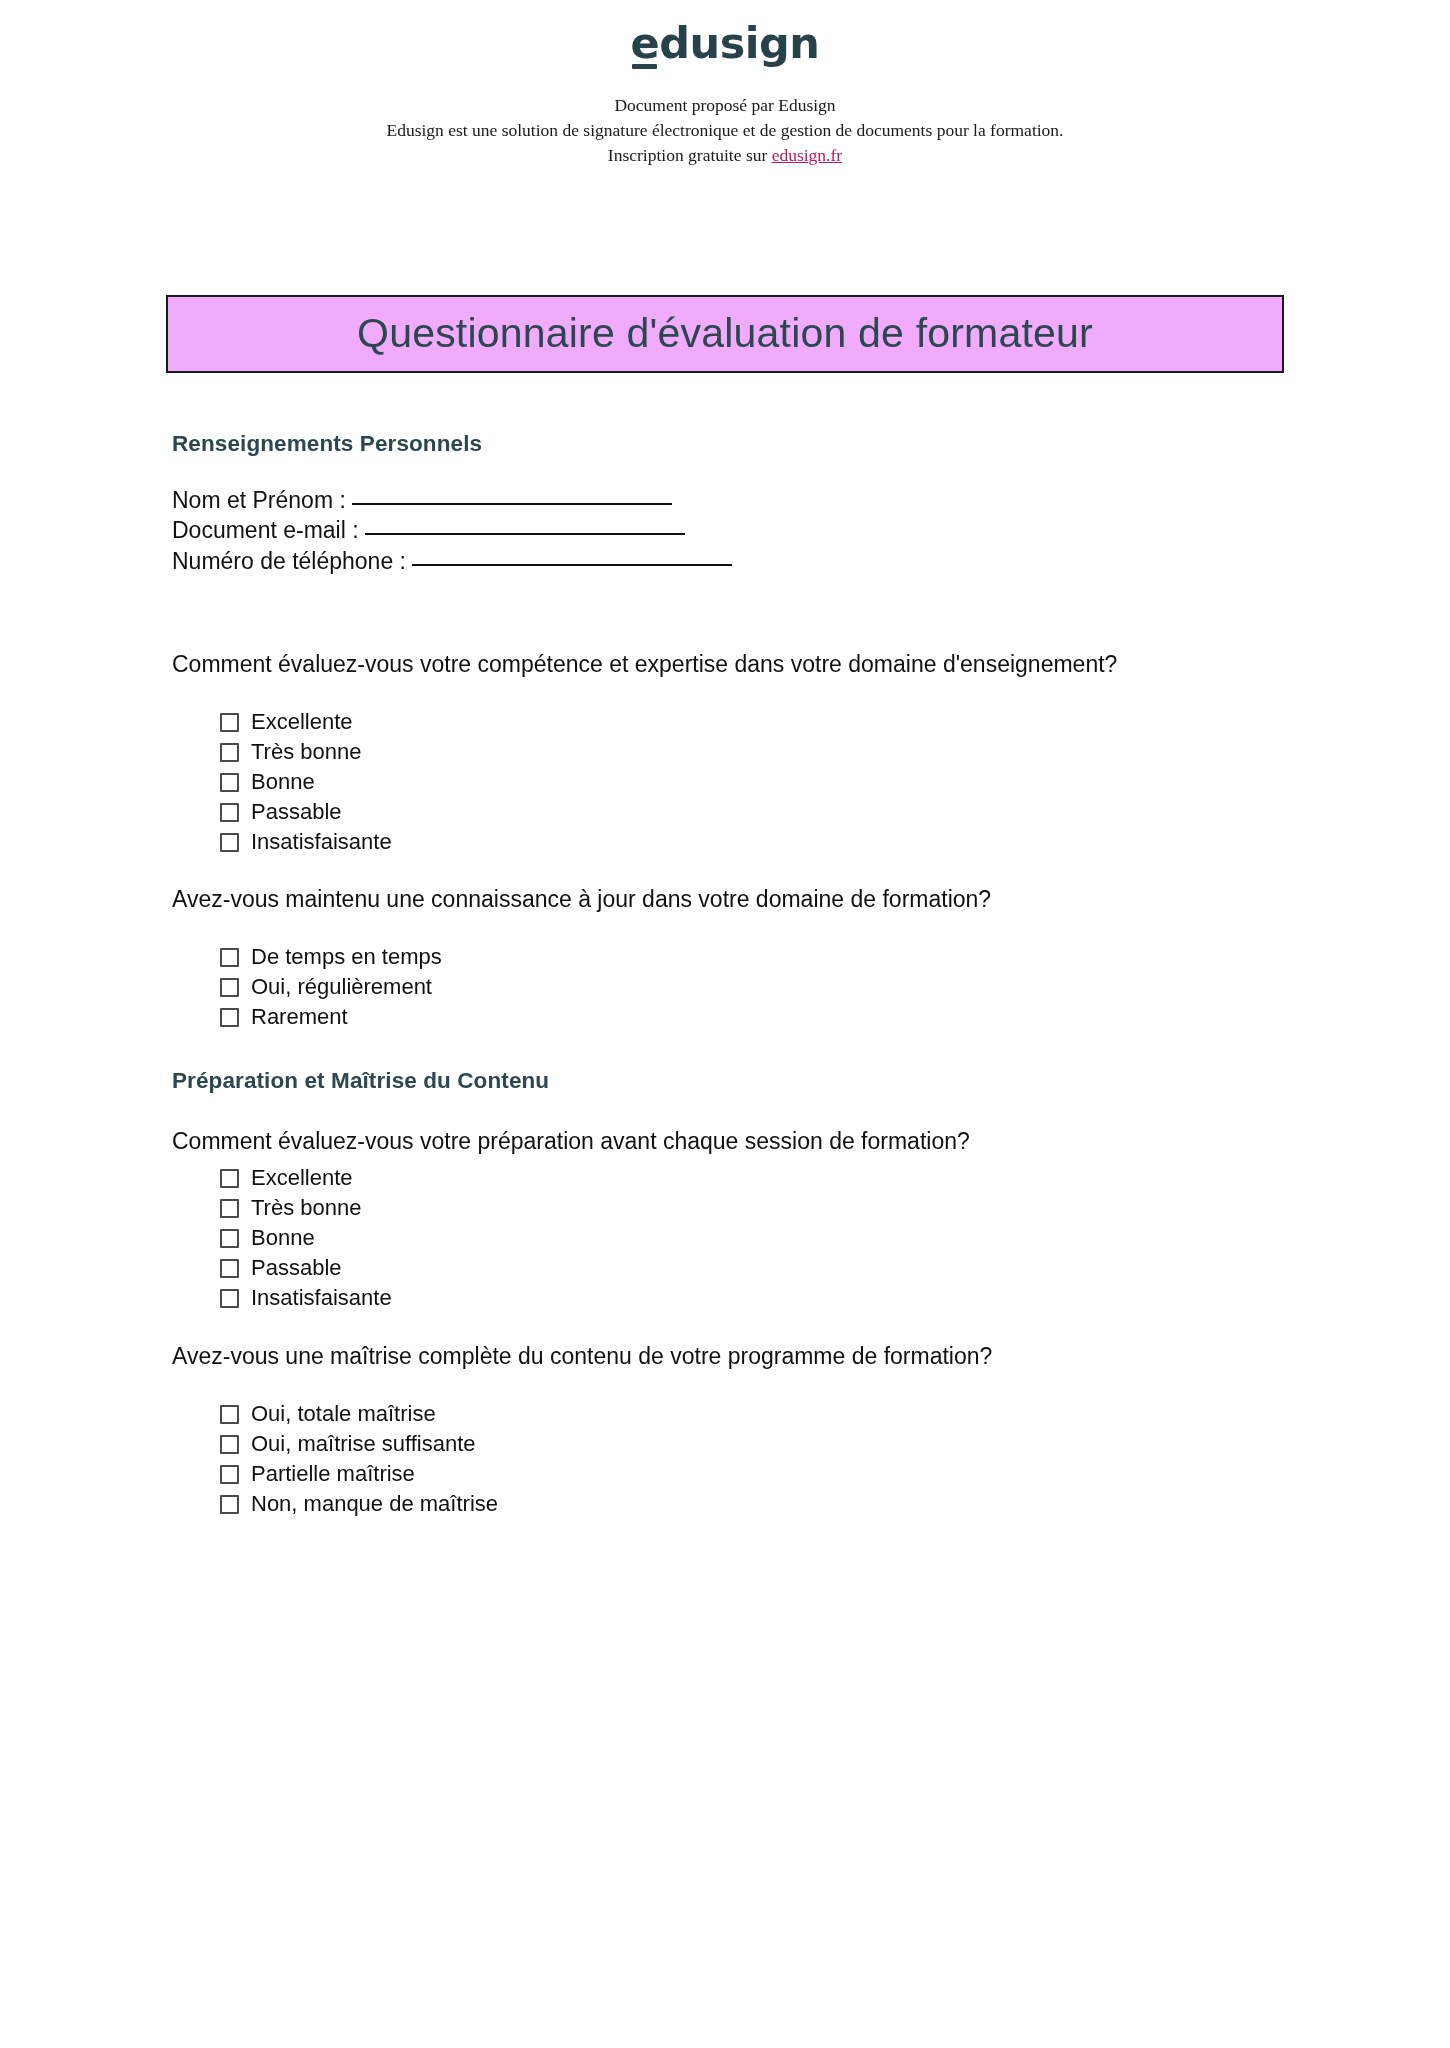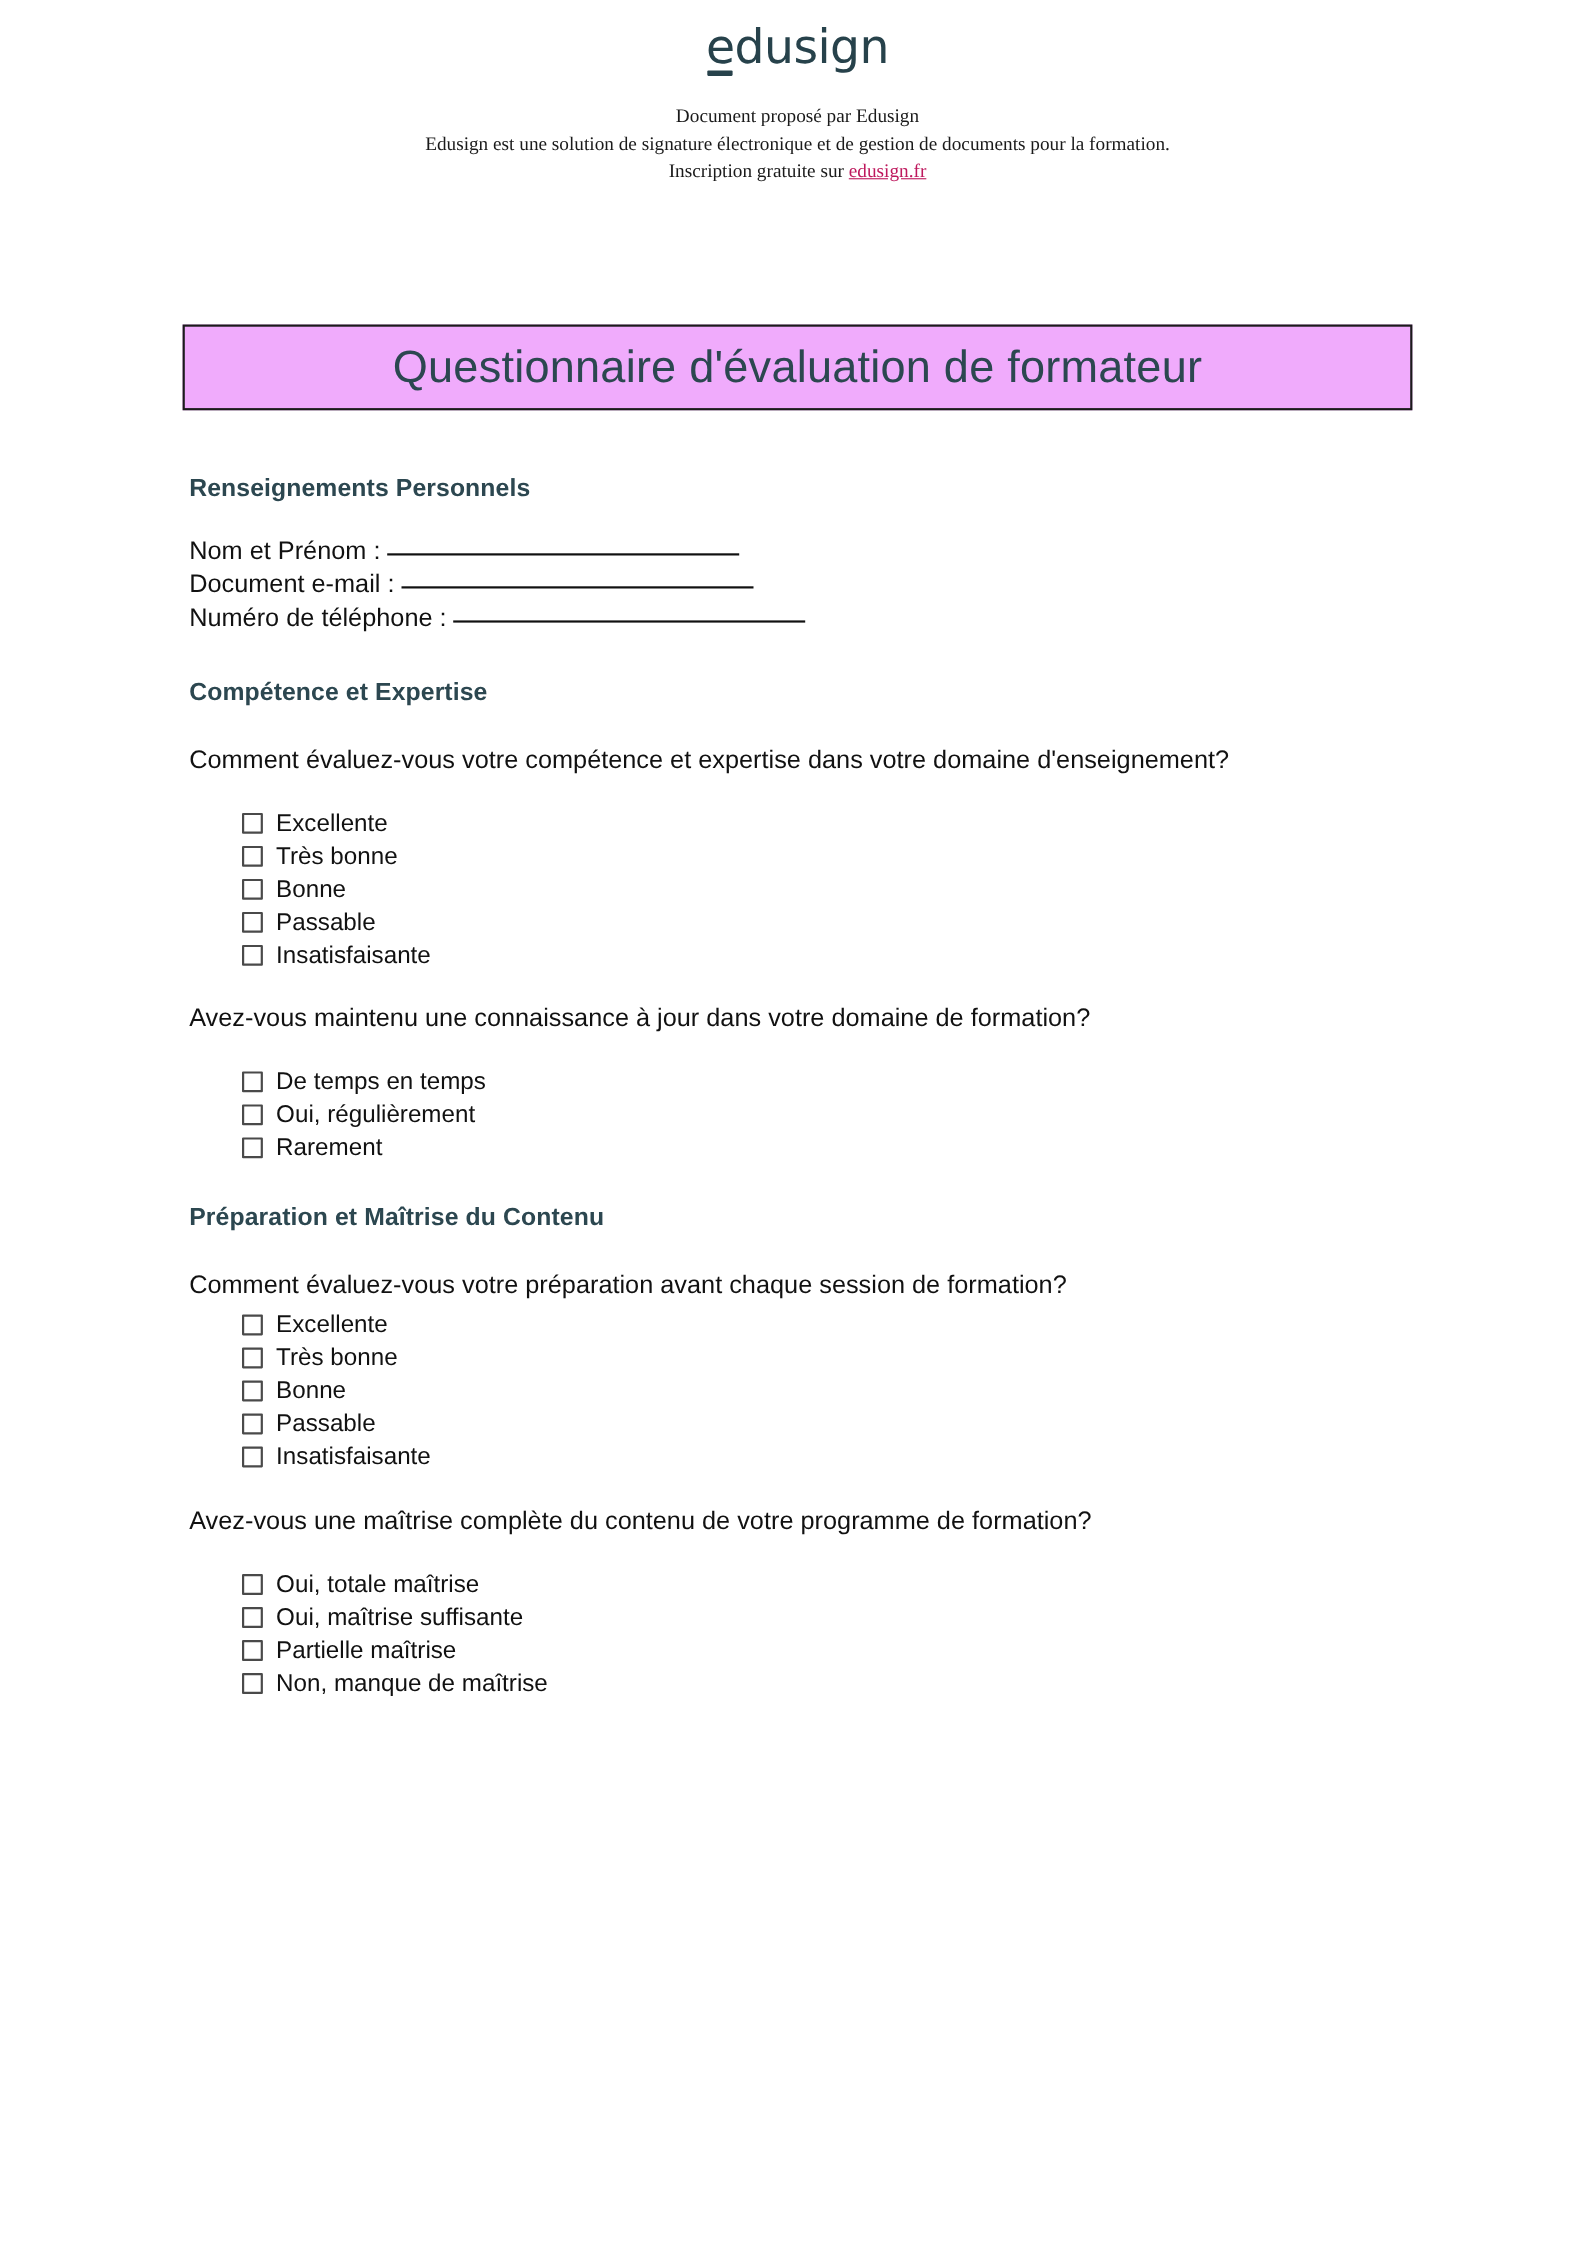--- a/index.html
+++ b/index.html
@@ -28,21 +28,21 @@
 
   
   .brand-block {
     text-align: center;
     padding-top: 22px;
   }
   .logo {
     display: inline-block;
     font-family: "DejaVu Sans", sans-serif;
     font-size: 43px;
-    font-weight: 400;
+    font-weight: 700;
     letter-spacing: -0.5px;
     color: #27424b;
     line-height: 1;
     position: relative;
   }
   .logo .logo-e {
     position: relative;
     display: inline-block;
   }
   .logo .logo-e::after {
@@ -184,21 +184,20 @@
     <div class="field-line">
       <span>Document e-mail :</span>
       <span class="fill" style="width:320px"></span>
     </div>
     <div class="field-line">
       <span>Numéro de téléphone :</span>
       <span class="fill" style="width:320px"></span>
     </div>
 
     <div style="height:40px"></div>
-    <div class="section-heading">Compétence et Expertise</div>
 
     <div style="height:33px"></div>
     <div class="question">Comment évaluez-vous votre compétence et expertise dans votre domaine d'enseignement?</div>
 
     <div style="height:27px"></div>
     <ul class="options">
       <li class="option">
         <span class="checkbox"></span>
         <span class="option-label">Excellente</span>
       </li>

